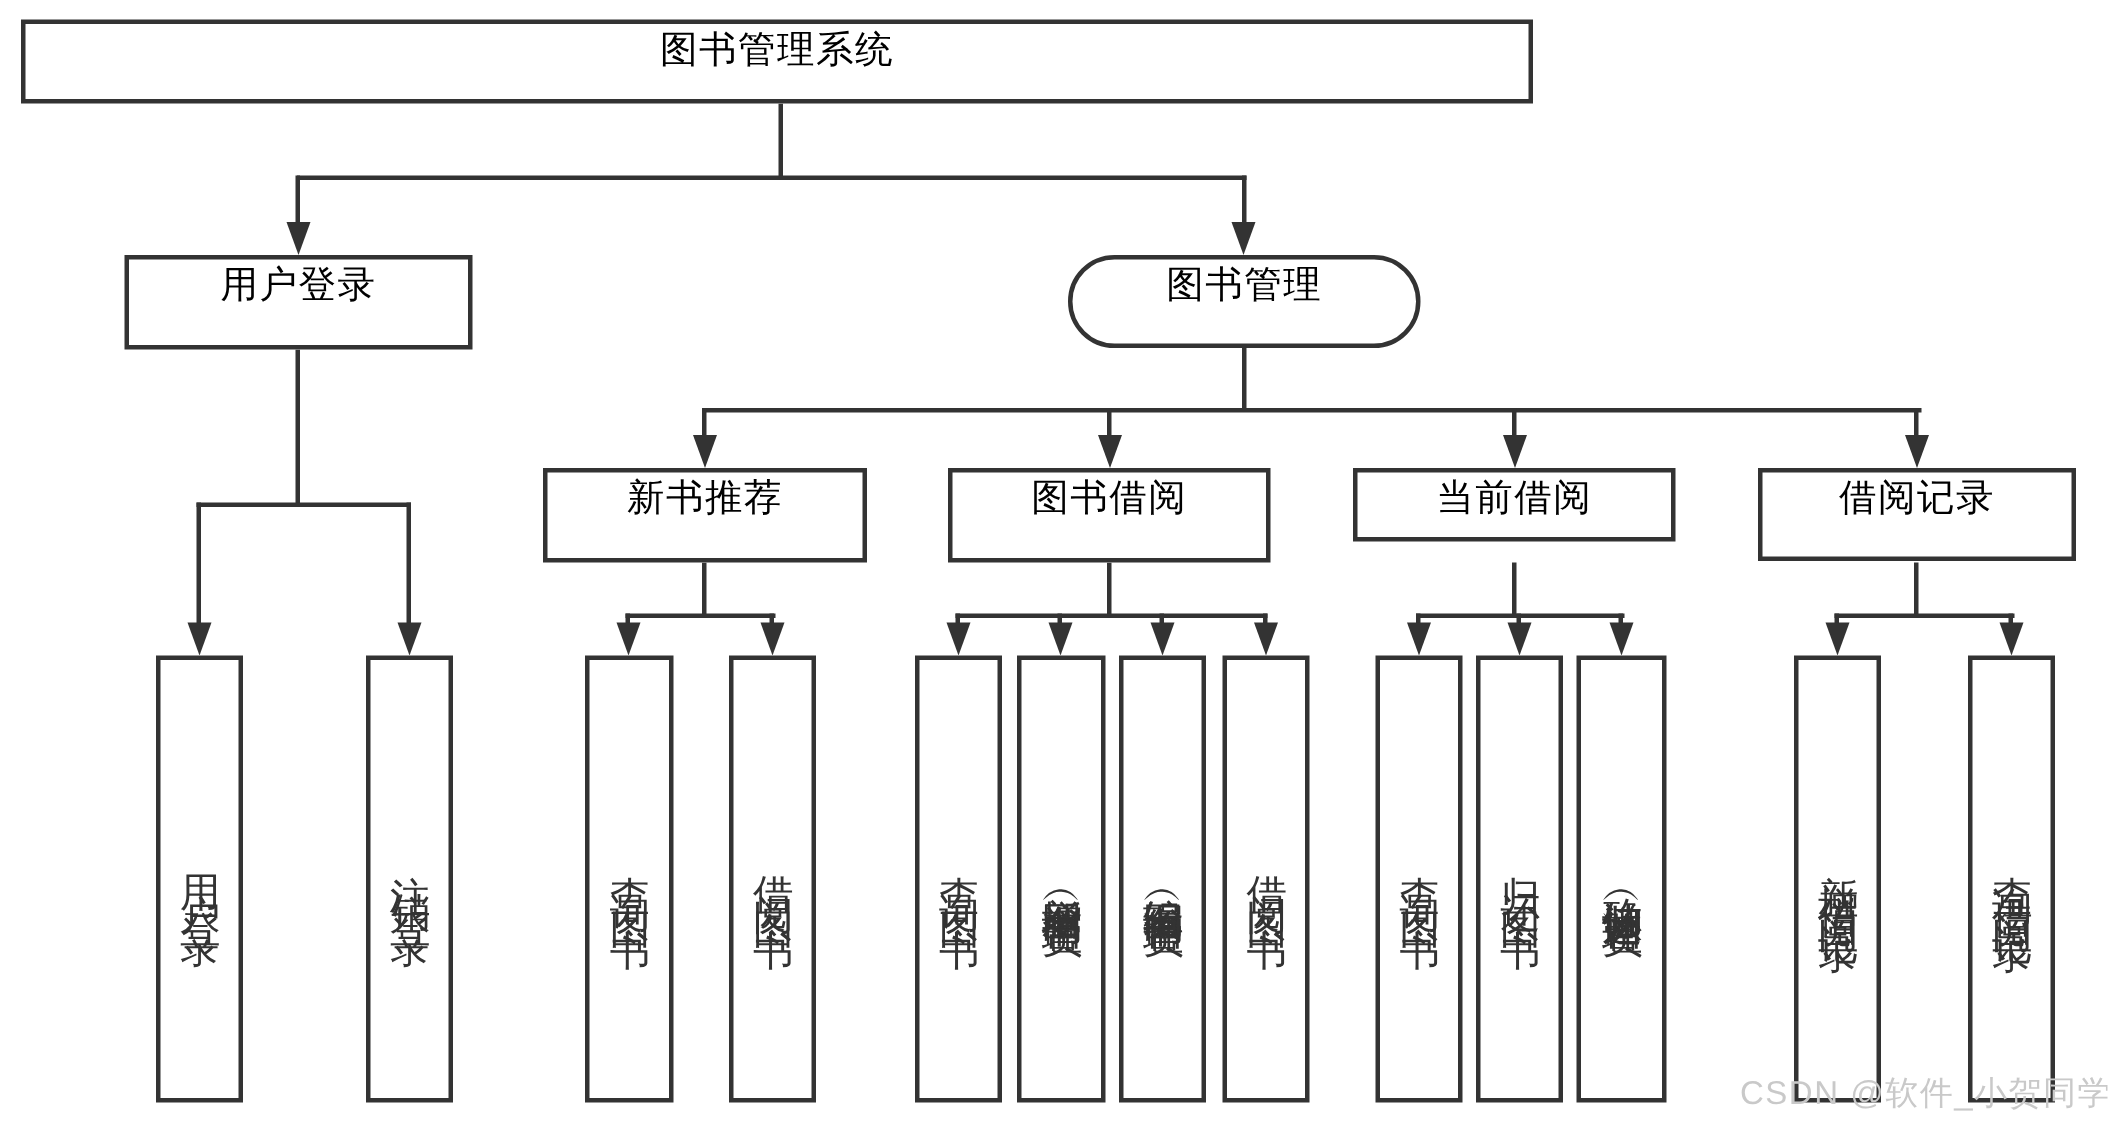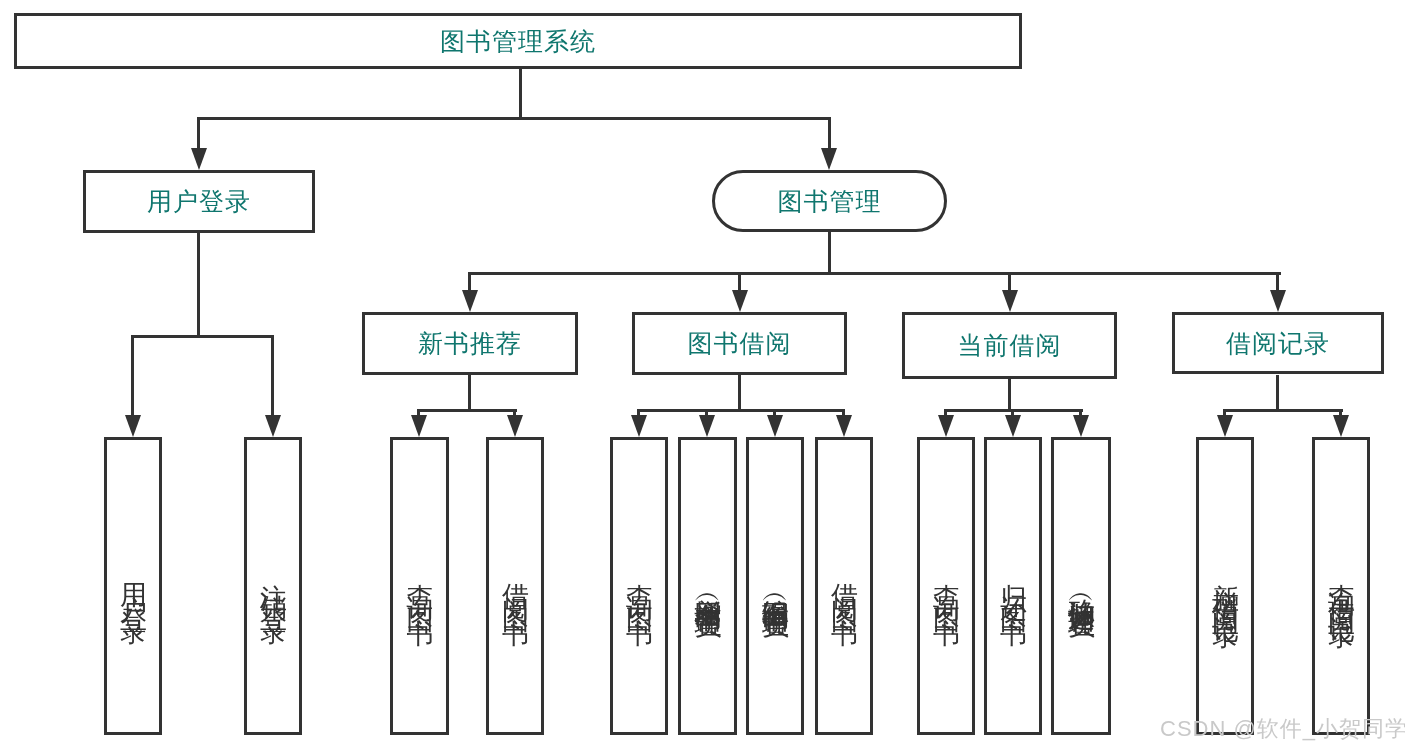--- a/index.html
+++ b/index.html
@@ -11,22 +11,22 @@
     overflow: hidden;
   }
   #canvas { position: absolute; left: 0; top: 0; width: 1405px; height: 747px; }
 
   
   .hbox {
     position: absolute;
     background: #ffffff;
     border: 3px solid #333333;
     box-sizing: border-box;
-    display: flex; align-items: center; justify-content: center;
-    font-size: 25px; color: #0f766e;
+    display: flex; align-items: flex-start; justify-content: center;
+    font-size: 25px; color: #000000;
     letter-spacing: 1px;
     z-index: 2;
   }
   .vbox {
     position: absolute;
     top: 437px; height: 298px;
     background: #ffffff;
     border: 3px solid #333333;
     box-sizing: border-box;
     display: flex; align-items: center; justify-content: center;
@@ -143,21 +143,21 @@
   </div>
 
   <div class="hbox" style="left:632px; top:312px; width:215px; height:63px;">
     <span>图书借阅</span>
   </div>
 
   <div class="hbox" style="left:362px; top:312px; width:216px; height:63px;">
     <span>新书推荐</span>
   </div>
 
-  <div class="hbox" style="left:902px; top:312px; width:215px; height:67px;">
+  <div class="hbox" style="left:902px; top:312px; width:215px; height:49px;">
     <span>当前借阅</span>
   </div>
 
   <div class="hbox" style="left:1172px; top:312px; width:212px; height:62px;">
     <span>借阅记录</span>
   </div>
 
   <div class="vbox" style="left:104px; width:58px;">
     <span class="vtext ls-wide">用户登录</span>
   </div>

